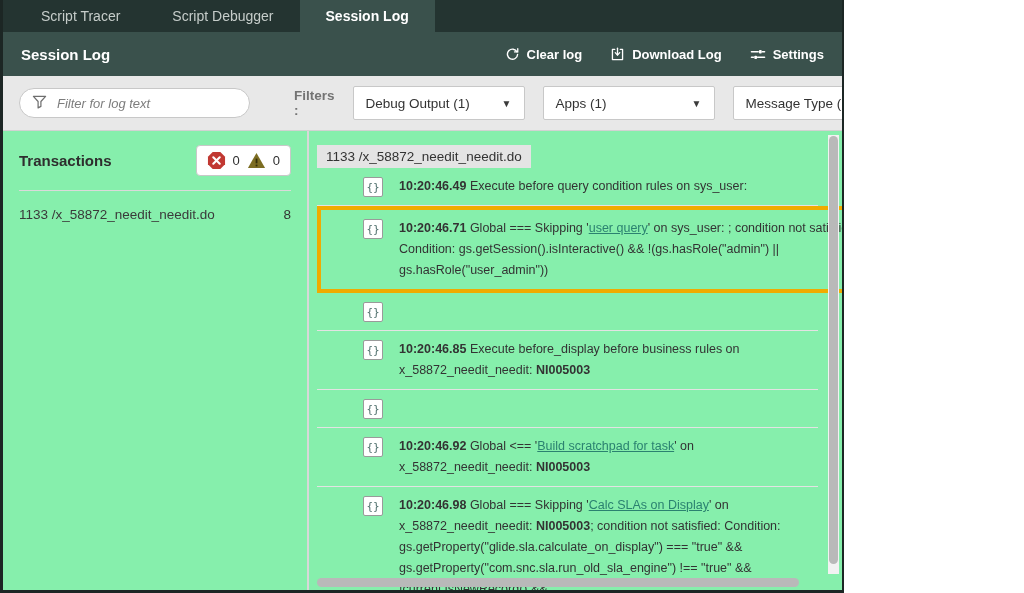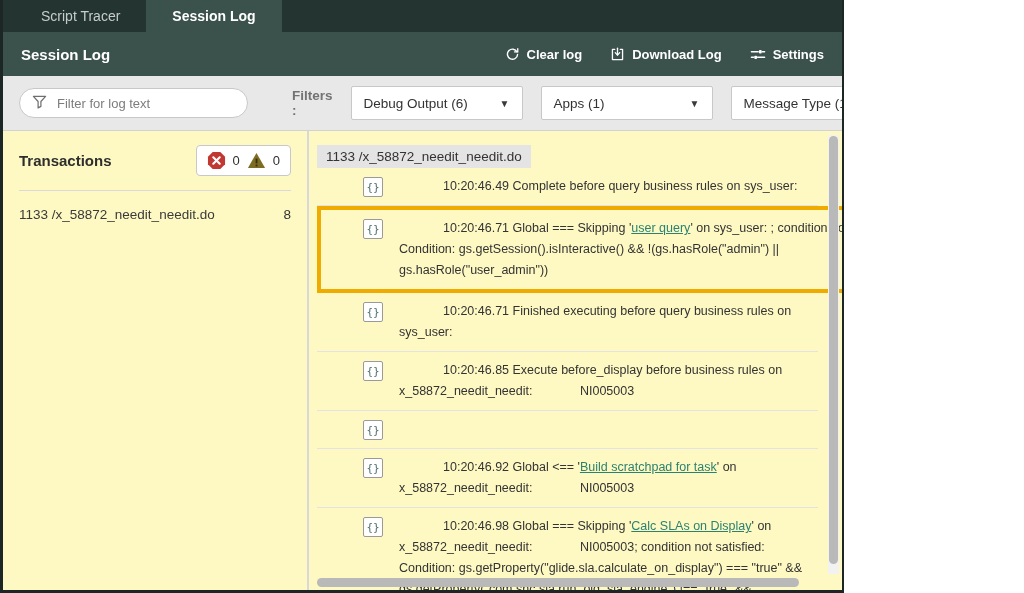--- a/index.html
+++ b/index.html
@@ -17,62 +17,63 @@
   
   .header{height:44px;background:#3a514c;display:flex;align-items:center;padding:0 18px;flex-shrink:0;}
   .title{color:#fff;font-size:15px;font-weight:bold;}
   .actions{margin-left:auto;display:flex;gap:28px;}
   .action{display:flex;align-items:center;gap:7px;color:#fff;font-size:13px;font-weight:600;cursor:pointer;}
   .action .icon{display:flex;align-items:center;}
   .action svg{display:block;}
   
   .filterbar{height:54px;background:#e8e8e8;border-bottom:1px solid #d2d2d2;display:flex;align-items:center;padding:0 16px;flex-shrink:0;}
   .search{width:262px;height:30px;background:#fff;border:1px solid #c8c8c8;border-radius:16px;display:flex;align-items:center;padding:0 12px;gap:8px;box-sizing:border-box;}
-  .search input{border:none;outline:none;flex:1;font-size:13px;color:#0369a1;background:transparent;font-family:inherit;min-width:0;}
+  .search input{border:none;outline:none;flex:1;font-size:13px;color:#0369a1;background:transparent;font-family:inherit;min-width:0;font-style:italic;}
   .search input::placeholder{color:#7d7d7d;}
   .filters-label{margin-left:44px;font-weight:bold;font-size:13.5px;color:#737373;}
   .dropdowns{display:flex;}
   .dropdown{width:172px;height:34px;background:#fff;border:1px solid #c8c8c8;border-radius:2px;display:flex;align-items:center;padding:0 12px;margin-left:18px;font-size:13.5px;color:#333;cursor:pointer;box-sizing:border-box;}
   .dropdown .arrow{margin-left:auto;font-size:10px;color:#3a3a3a;}
   
-  .content{flex:1;display:flex;min-height:0;background:#fef9c3;justify-content:center;}
+  .content{flex:1;display:flex;min-height:0;background:#86efac;justify-content:center;}
   .sidebar{width:306px;border-right:2px solid #d8d8d8;padding:14px 16px 0;box-sizing:border-box;flex-shrink:0;}
   .side-head{display:flex;align-items:center;justify-content:space-between;}
   .side-title{font-size:15px;font-weight:bold;color:#2e2e2e;}
   .badge-box{display:flex;align-items:center;gap:7px;border:1px solid #c8c8c8;border-radius:4px;padding:5px 10px;background:#fff;}
   .badge-box svg{display:block;}
   .badge-count{font-size:13px;color:#2e2e2e;}
   .side-hr{border:none;border-top:1px solid #dadada;margin:14px 0 6px;}
   .txn-row{display:flex;justify-content:space-between;padding:10px 0;font-size:13.5px;color:#3a3a3a;cursor:pointer;}
   .txn-count{color:#333;}
   
   .main{flex:1;position:relative;min-width:0;padding:14px 24px 0 8px;box-sizing:border-box;overflow:hidden;}
   .chip{display:inline-block;background:#e4e4e4;padding:4px 9px;font-size:13.5px;color:#333;}
   .infobar{background:#e4e4e4;margin-top:4px;padding:5px 10px;display:flex;gap:20px;font-size:13.5px;color:#2e2e2e;}
   .infobar b{font-weight:bold;}
   .log-list{margin-top:0;}
   .log-row{display:flex;align-items:flex-start;padding:8px 10px 8px 46px;gap:16px;border-bottom:1px solid #e3e3e3;}
   .log-row.highlighted{border:4px solid #f0ab00;width:614px;box-sizing:border-box;padding-left:42px;}
   .json-icon{width:20px;height:20px;border:1px solid #9a9a9a;border-radius:2px;display:flex;align-items:center;justify-content:center;font-size:11px;color:#50706d;font-family:"DejaVu Sans Mono",monospace;flex-shrink:0;cursor:pointer;margin-top:1px;box-sizing:border-box;background:#fff;}
   .log-text{font-size:12.5px;line-height:21px;color:#333;min-width:0;}
-  .log-text b{font-weight:normal;margin-left:44px;}
+  .log-text b{font-weight:bold;}
   .log-link{color:#2b8270;text-decoration:underline;cursor:pointer;}
   
   .vscroll{position:absolute;top:4px;right:3px;width:11px;bottom:16px;background:#f2f2f2;}
   .vthumb{width:9px;margin:1px;height:428px;background:#b9b9b9;border-radius:5px;}
   .hscroll{position:absolute;left:8px;right:28px;bottom:3px;height:9px;}
   .hthumb{width:97%;height:9px;background:#b9b9b9;border-radius:5px;}
 </style>
 </head>
 <body>
 
 <div class="window">
 
   <div class="tabbar" id="tabbar">
       <div class="tab">Script Tracer</div>
+      <div class="tab">Script Debugger</div>
       <div class="tab active">Session Log</div>
     </div>
 
   <div class="header">
     <span class="title">Session Log</span>
     <div class="actions" id="header-actions">
         <div class="action">
           <span class="icon">
             <svg width="15" height="15" viewBox="0 0 16 16" fill="none" stroke="#fff" stroke-width="1.5" stroke-linecap="round">
               <path d="M12.8 5.2A5.4 5.4 0 1 0 13.4 8"></path>
@@ -110,21 +111,21 @@
       <span class="icon">
         <svg width="15" height="15" viewBox="0 0 16 16" fill="none" stroke="#6f6f6f" stroke-width="1.3" stroke-linejoin="round">
             <path d="M1.5 2.5h13L9.5 8v5.2l-3 1.6V8z"></path>
           </svg>
       </span>
       <input type="text" placeholder="Filter for log text" style="">
     </div>
     <span class="filters-label">Filters :</span>
     <div class="dropdowns" id="dropdowns">
         <div class="dropdown">
-          <span class="dd-value">Debug Output (6)</span>
+          <span class="dd-value">Debug Output (1)</span>
           <span class="arrow">▼</span>
         </div>
         <div class="dropdown">
           <span class="dd-value">Apps (1)</span>
           <span class="arrow">▼</span>
         </div>
         <div class="dropdown">
           <span class="dd-value">Message Type (1)</span>
           <span class="arrow">▼</span>
         </div>
@@ -161,29 +162,28 @@
             <span class="txn-count">8</span>
           </div>
         </div>
     </div>
 
     <div class="main">
       <span class="chip">1133 /x_58872_needit_needit.do</span>
       <div class="log-list" id="log-list">
           <div class="log-row">
             <span class="json-icon">{}</span>
-            <div class="log-text"><b>10:20:46.49</b><span> Complete before query business rules on sys_user:</span></div>
+            <div class="log-text"><b>10:20:46.49</b><span> Execute before query condition rules on sys_user:</span></div>
           </div>
           <div class="log-row highlighted">
             <span class="json-icon">{}</span>
             <div class="log-text"><b>10:20:46.71</b><span> Global === Skipping '</span><a class="log-link">user query</a><span>' on sys_user: ; condition not satisfied: Condition: gs.getSession().isInteractive() &amp;&amp; !(gs.hasRole("admin") || gs.hasRole("user_admin"))</span></div>
           </div>
           <div class="log-row">
             <span class="json-icon">{}</span>
-            <div class="log-text"><b>10:20:46.71</b><span> Finished executing before query business rules on sys_user:</span></div>
           </div>
           <div class="log-row">
             <span class="json-icon">{}</span>
             <div class="log-text"><b>10:20:46.85</b><span> Execute before_display before business rules on x_58872_needit_needit: </span><b>NI005003</b></div>
           </div>
           <div class="log-row">
             <span class="json-icon">{}</span>
           </div>
           <div class="log-row">
             <span class="json-icon">{}</span>

